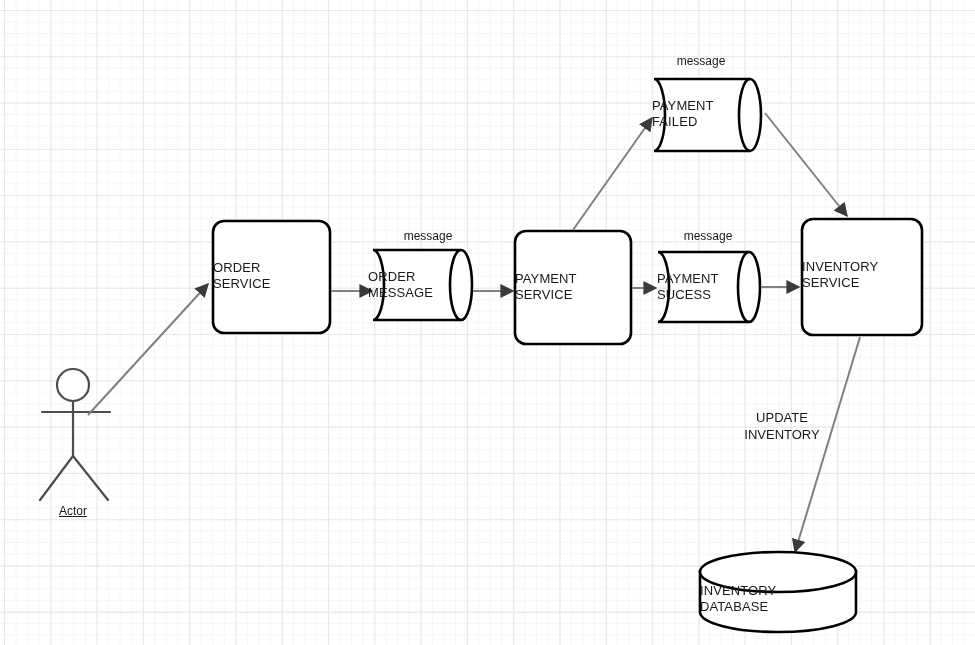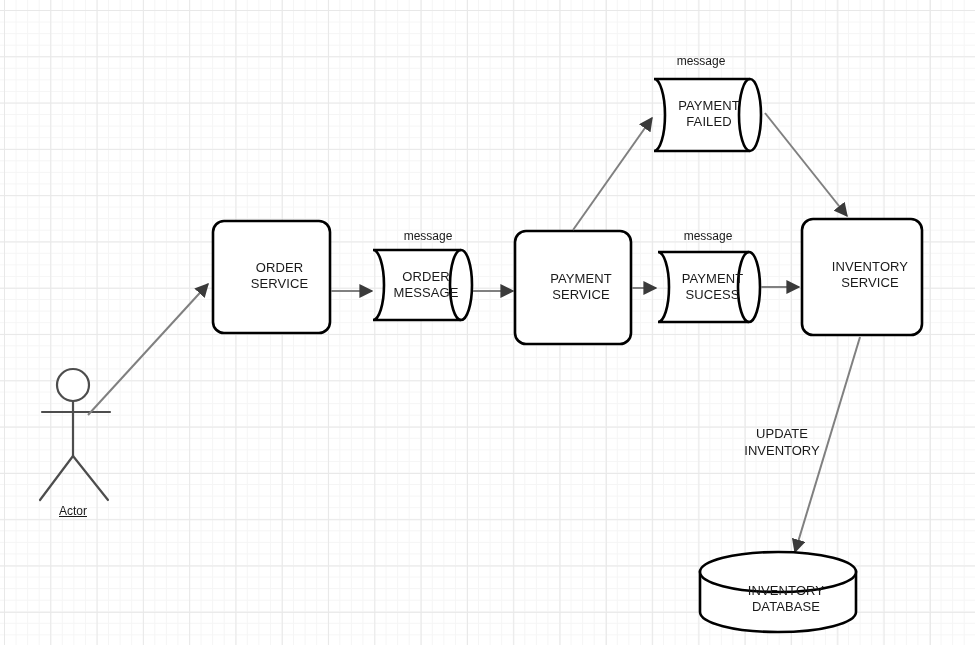--- a/index.html
+++ b/index.html
@@ -28,29 +28,28 @@
   }
   #diagram-svg {
     position: absolute;
     left: 0;
     top: 0;
     width: 975px;
     height: 645px;
   }
   .node-label {
     position: absolute;
-    text-align: center;
+    text-align: left;
     font-family: "Liberation Sans", sans-serif;
     font-size: 13px;
     color: #1a1a1a;
     line-height: 16px;
     letter-spacing: 0.1px;
     pointer-events: none;
     white-space: pre-line;
-    margin-left: 8px;
   }
   .caption {
     position: absolute;
     text-align: center;
     font-family: "Liberation Sans", sans-serif;
     font-size: 12px;
     color: #1a1a1a;
     line-height: 15px;
   }
   .edge-label {
@@ -142,19 +141,19 @@
   <div class="node-label" style="left: 652px; top: 98px; width: 98px;">PAYMENT
 FAILED</div>
 
   <div class="caption" style="left: 668px; top: 229px; width: 80px;">message</div>
   <div class="node-label" style="left: 657px; top: 271px; width: 95px;">PAYMENT
 SUCESS</div>
 
   <div class="node-label" style="left: 802px; top: 259px; width: 120px;">INVENTORY
 SERVICE</div>
 
-  <div class="edge-label" style="left: 712px; top: 425px; width: 140px;">UPDATE
+  <div class="edge-label" style="left: 712px; top: 409px; width: 140px;">UPDATE
 INVENTORY</div>
 
   <div class="node-label" style="left: 700px; top: 583px; width: 156px;">INVENTORY
 DATABASE</div>
 
 </div>
 
 </body></html>

